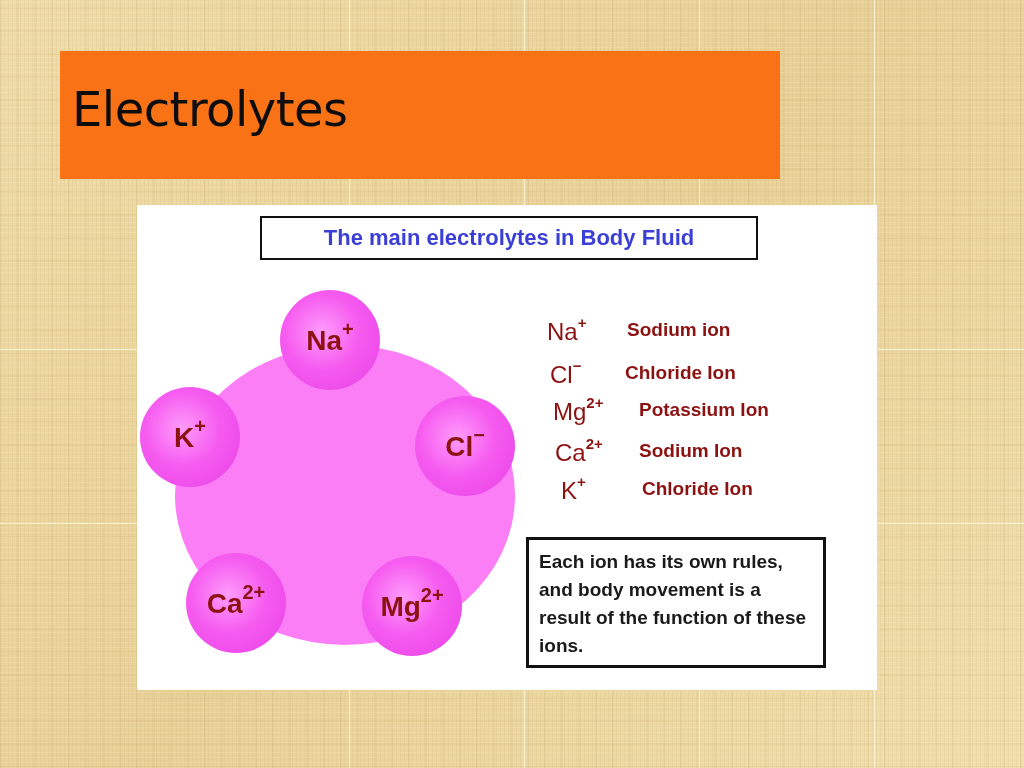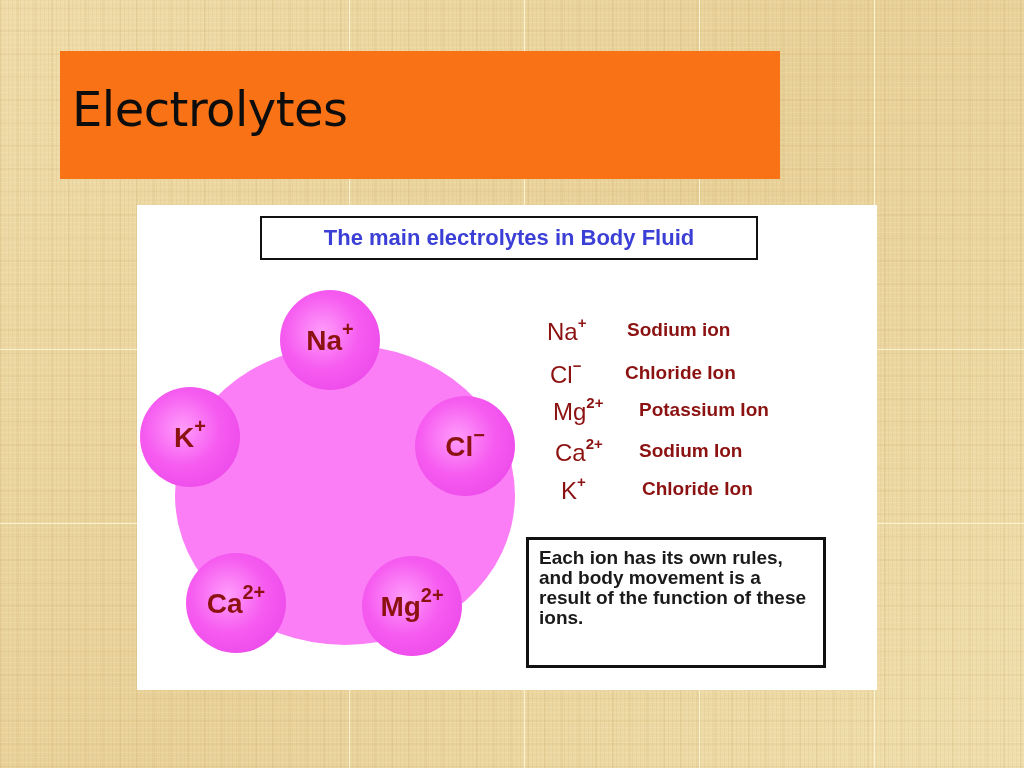--- a/index.html
+++ b/index.html
@@ -155,21 +155,21 @@
       width: 300px;
       height: 131px;
       border: 3px solid #111;
       box-sizing: border-box;
       padding: 8px 10px;
     }
     .note-text {
       font-family: "Liberation Sans", sans-serif;
       font-weight: bold;
       font-size: 19px;
-      line-height: 20px;
+      line-height: 28px;
       color: #1a1a1a;
     }
   </style>
 </head>
 <body>
 
 <div class="bg-texture"></div>
 <div class="seam-v" style="left:349px"></div>
 <div class="seam-v" style="left:524px"></div>
 <div class="seam-v" style="left:699px"></div>

